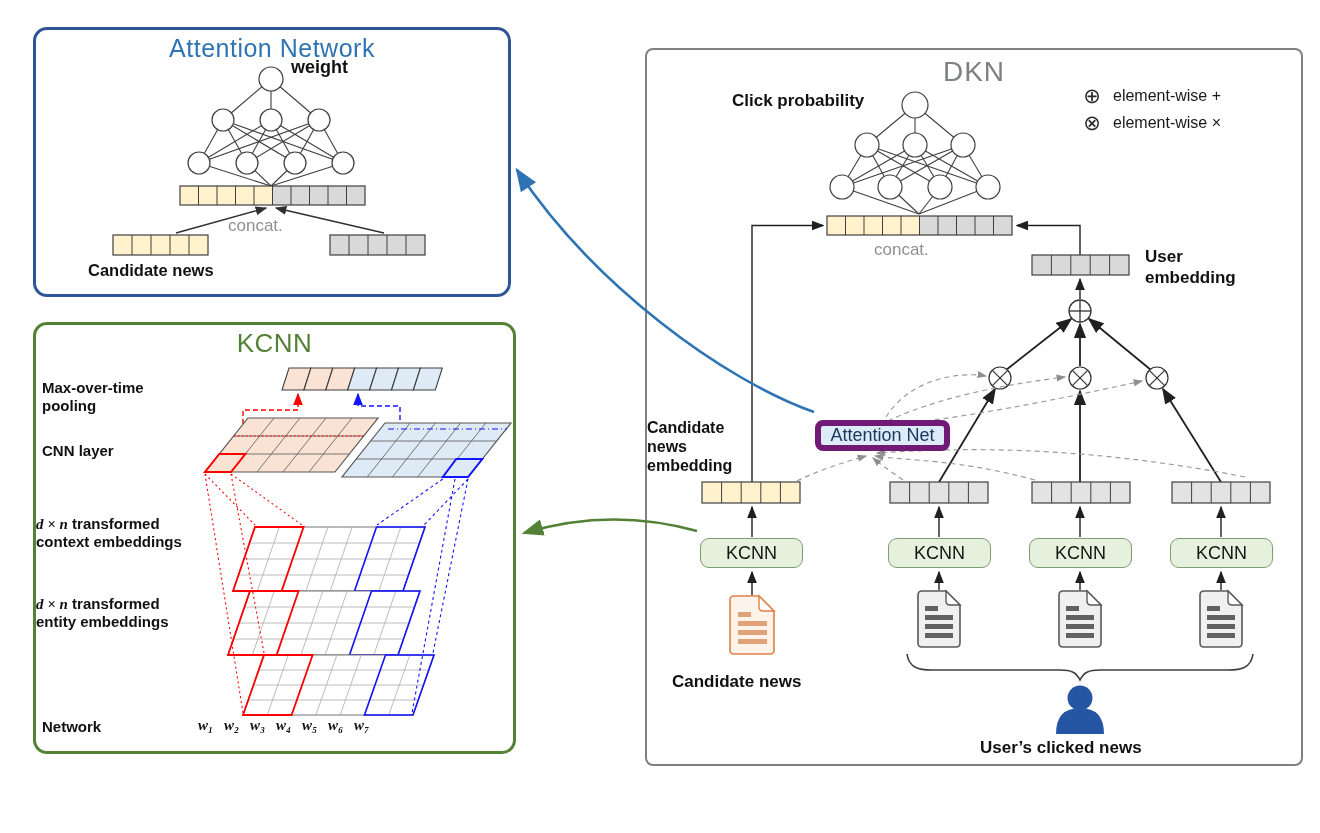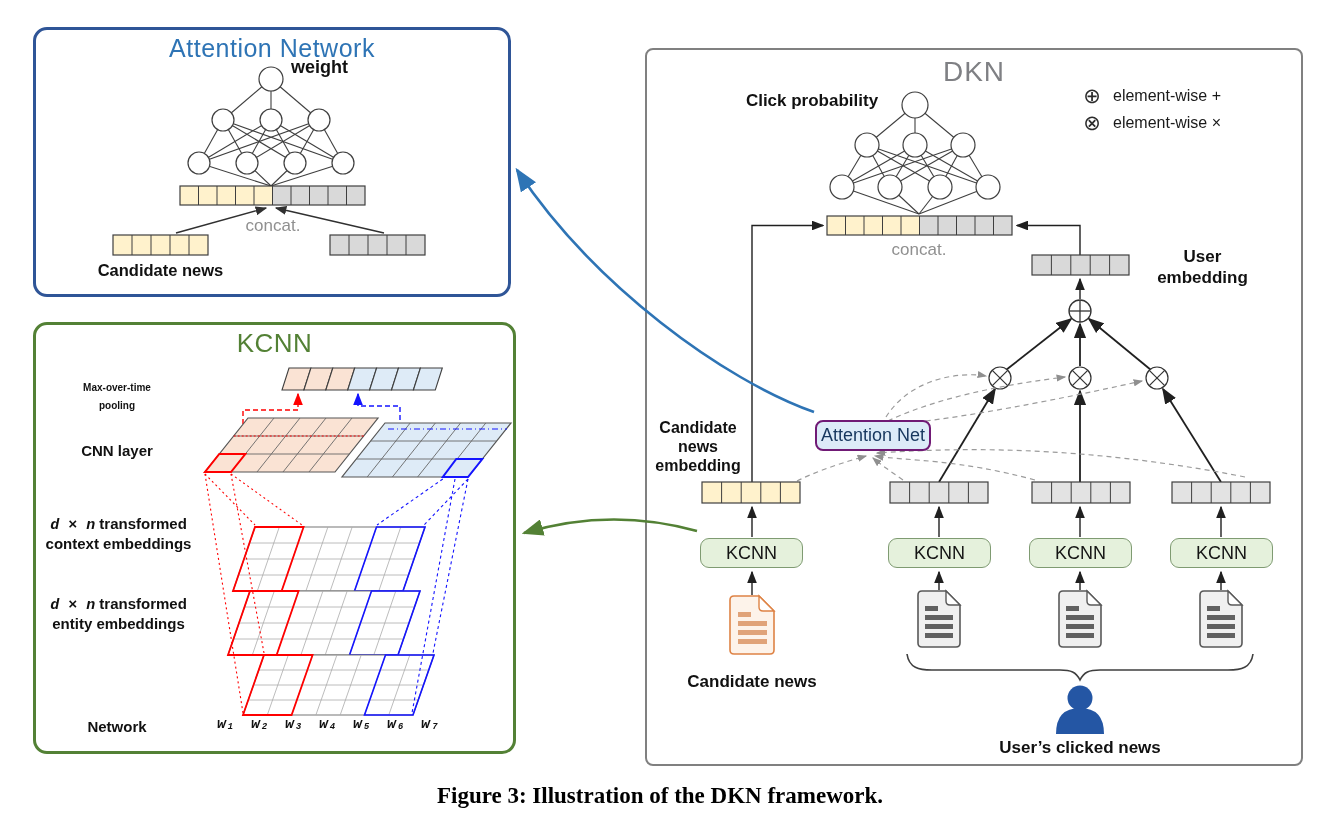--- a/index.html
+++ b/index.html
@@ -2,26 +2,26 @@
 <html><head>
 <meta charset="utf-8">
 <style>
   html,body{margin:0;padding:0;background:#fff;}
   #page{position:relative;width:1320px;height:833px;background:#fff;overflow:hidden;
         font-family:"Liberation Sans",sans-serif;}
   .panel{position:absolute;background:#fff;box-sizing:border-box;}
   .panel svg{position:absolute;left:0;top:0;}
   .lbl{position:absolute;color:#111;font-family:"Liberation Sans",sans-serif;line-height:1.12;}
   .bold{font-weight:bold;}
-  .center{text-align:center;}
+  .center{text-align:left;}
   .ptitle{width:100%;text-align:center;font-weight:500;letter-spacing:.5px;}
-  .math{font-family:Liberation Mono, monospace;font-style:italic;font-weight:bold;}
+  .math{font-family:Liberation Serif, serif;font-style:italic;font-weight:bold;}
   .graytxt{color:#909090;}
-  .attnet{position:absolute;left:168px;top:370px;width:116px;height:31px;background:#DDEBF8;
-          border:2px solid #701a75;border-radius:8px;display:flex;align-items:center;justify-content:center;
+  .attnet{position:absolute;left:168px;top:370px;width:135px;height:31px;background:#DDEBF8;
+          border:6px solid #701a75;border-radius:8px;display:flex;align-items:center;justify-content:center;
           font-size:18px;color:#17375E;box-sizing:border-box;}
   .kcnnbox{position:absolute;top:488px;width:103px;height:30px;background:#E5F1DC;border:1.5px solid #7F9B72;
            border-radius:9px;display:flex;align-items:center;justify-content:center;font-size:18px;color:#141414;
            box-sizing:border-box;}
   .legendrow{display:flex;align-items:center;height:27px;}
   .legendsym{width:30px;font-size:21px;color:#2b2b2b;text-align:center;}
   .legendtxt{font-size:16px;color:#1a1a1a;padding-left:6px;}
   #caption{position:absolute;left:0;top:783px;width:100%;text-align:center;
            font-family:"Liberation Serif",serif;font-weight:bold;font-size:23px;color:#000;}
   #overlay{position:absolute;left:0;top:0;z-index:30;pointer-events:none;}
@@ -228,21 +228,21 @@
       </g>
       <g stroke="#1414FF" stroke-width="1.1" stroke-dasharray="3,3">
         <line x1="406.8" y1="154" x2="341" y2="200"></line>
           <line x1="432" y1="154" x2="388" y2="200"></line>
         <line x1="432" y1="154" x2="397" y2="328"></line>
           <line x1="419" y1="154" x2="376" y2="388"></line>
       </g>
     </svg>
 
     <div class="lbl ptitle" style="top:4px;font-size:26px;color:#538135;">KCNN</div>
-    <div class="lbl bold center" style="left:6px;top:54px;width:150px;font-size:10px;line-height:18px;">
+    <div class="lbl bold center" style="left:6px;top:54px;width:150px;font-size:15px;line-height:18px;">
       <span>Max-over-time</span><br>
       <span>pooling</span>
     </div>
     <div class="lbl bold center" style="left:6px;top:118px;width:150px;font-size:15px;">CNN layer</div>
     <div class="lbl bold center" style="left:0px;top:190px;width:165px;font-size:15px;line-height:18px;">
       <span class="math">d × n</span>
       <span>transformed</span><br>
       <span>context embeddings</span>
     </div>
     <div class="lbl bold center" style="left:0px;top:270px;width:165px;font-size:15px;line-height:18px;">
@@ -488,14 +488,13 @@
           <path d="M0,0 L9,3.5 L0,7 Z" fill="#2E74B5"></path>
         </marker>
       <marker id="om-g" markerWidth="9" markerHeight="7" refX="8" refY="3.5" orient="auto">
           <path d="M0,0 L9,3.5 L0,7 Z" fill="#538135"></path>
         </marker>
     </defs>
     <path d="M 814,412 C 724,380 594,286 517,170" fill="none" stroke="#2E74B5" stroke-width="2.6" marker-end="url(#om-b)"></path>
     <path d="M 697,531 C 636,514 577,517 524,533" fill="none" stroke="#538135" stroke-width="2.4" marker-end="url(#om-g)"></path>
   </svg>
 
-  <div id="caption">Figure 3: Illustration of the DKN framework.</div>
 </div>
 
 </body></html>

